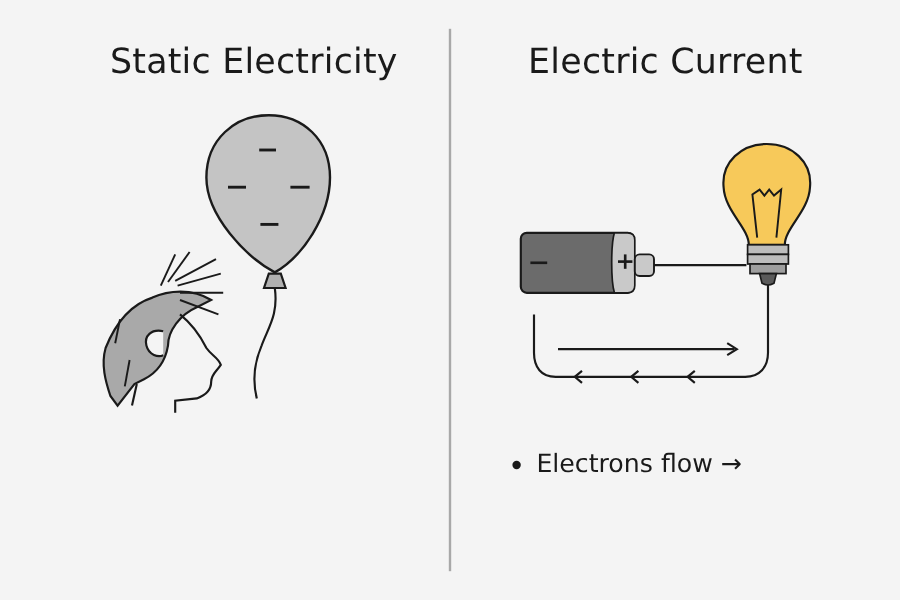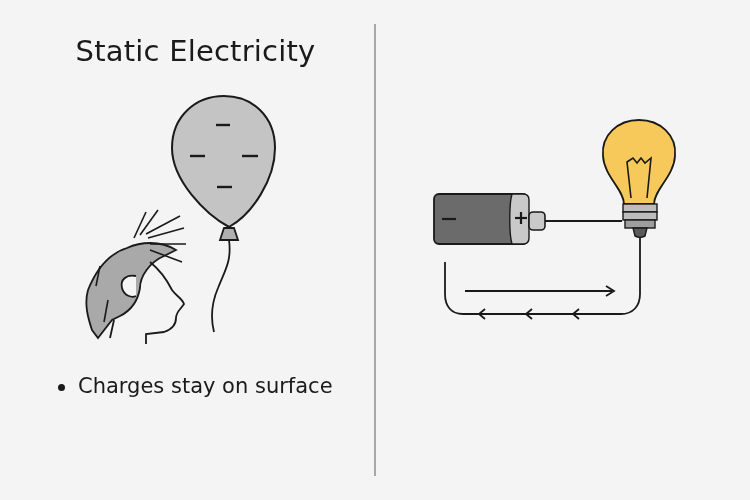--- a/index.html
+++ b/index.html
@@ -2,21 +2,21 @@
 <html><head>
 <meta charset="utf-8">
 <style>
   html, body { margin:0; padding:0; }
   body { width:750px; height:500px; background:#f4f4f4; position:relative; overflow:hidden; font-family:"DejaVu Sans", sans-serif; color:#1a1a1a; }
   .panel { position:absolute; top:0; width:375px; height:500px; }
   .left { left:0; }
   .right { left:375px; }
   .divider { position:absolute; left:374px; top:24px; width:2px; height:452px; background:#a8a8a8; }
   .title { position:absolute; top:34px; width:100%; text-align:center; font-size:29px; font-weight:500; letter-spacing:0.2px; }
-  .left .title { left:8px; }
+  .left .title { left:24px; }
   .right .title { left:-8px; }
   .bullets { position:absolute; margin:0; padding:0; list-style:none; font-size:21px; line-height:39px; }
   .left .bullets { left:58px; top:367px; }
   .right .bullets { left:52px; top:367px; }
   .bullets li { position:relative; padding-left:20px; white-space:nowrap; }
   .bullets li::before { content:""; position:absolute; left:0; top:17px; width:7px; height:7px; border-radius:50%; background:#1a1a1a; }
   svg { position:absolute; left:0; top:0; }
 </style>
 </head>
 <body>
@@ -48,27 +48,27 @@
         <path d="M146,234 L180,216"></path>
         <path d="M148,238 L184,228"></path>
         <path d="M150,244 L186,244"></path>
         <path d="M150,250 L182,262"></path>
         <path d="M100,266 L96,286"></path>
         <path d="M108,300 L104,322"></path>
       </g>
     </g>
   </svg>
   <ul class="bullets">
-    <li>Charges stay on surface</li>
   </ul>
 </div>
 
 <div class="divider"></div>
 
 <div class="panel right">
+  <div class="title">Electric Current</div>
   <svg width="375" height="500">
 
     <g stroke="#1a1a1a" stroke-width="1.8" fill="none">
       <line x1="170" y1="221" x2="247" y2="221"></line>
       <path d="M265,236 L265,294 C265,306 258,314 246,314 L88,314 C76,314 70,306 70,294 L70,262"></path>
       <path d="M90,291 L237,291"></path>
       <path d="M231,286 L239,291 L231,296"></path>
       <path d="M110,309 L104,314 L110,319"></path>
       <path d="M157,309 L151,314 L157,319"></path>
       <path d="M204,309 L198,314 L204,319"></path>
@@ -88,14 +88,15 @@
     <g>
       <path d="M249,204 C249,190 229,176 228,156 C226,135 243,120 264,120 C285,120 302,135 300,156 C299,176 279,190 279,204 Z" fill="#f7c95a" stroke="#1a1a1a" stroke-width="1.8"></path>
       <path d="M256,198 L252,162 L258,158 L262,163 L266,158 L270,163 L276,158 L272,198" fill="none" stroke="#1a1a1a" stroke-width="1.6"></path>
       <rect x="248" y="204" width="34" height="8" fill="#bdbdbd" stroke="#1a1a1a" stroke-width="1.4"></rect>
       <rect x="248" y="212" width="34" height="8" fill="#bdbdbd" stroke="#1a1a1a" stroke-width="1.4"></rect>
       <rect x="250" y="220" width="30" height="8" fill="#9e9e9e" stroke="#1a1a1a" stroke-width="1.4"></rect>
       <path d="M258,228 L272,228 L270,236 C266,238 264,238 260,236 Z" fill="#5a5a5a" stroke="#1a1a1a" stroke-width="1.4"></path>
     </g>
   </svg>
   <ul class="bullets">
+    <li>Electrons flow →</li>
   </ul>
 </div>
 
 </body></html>

